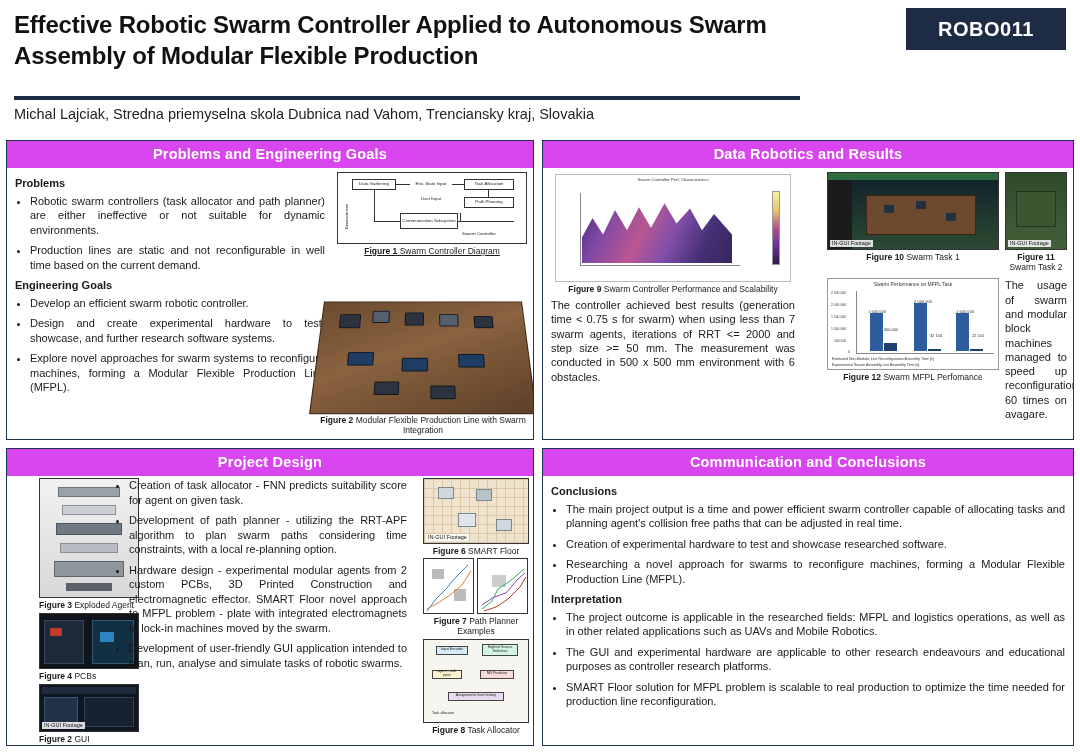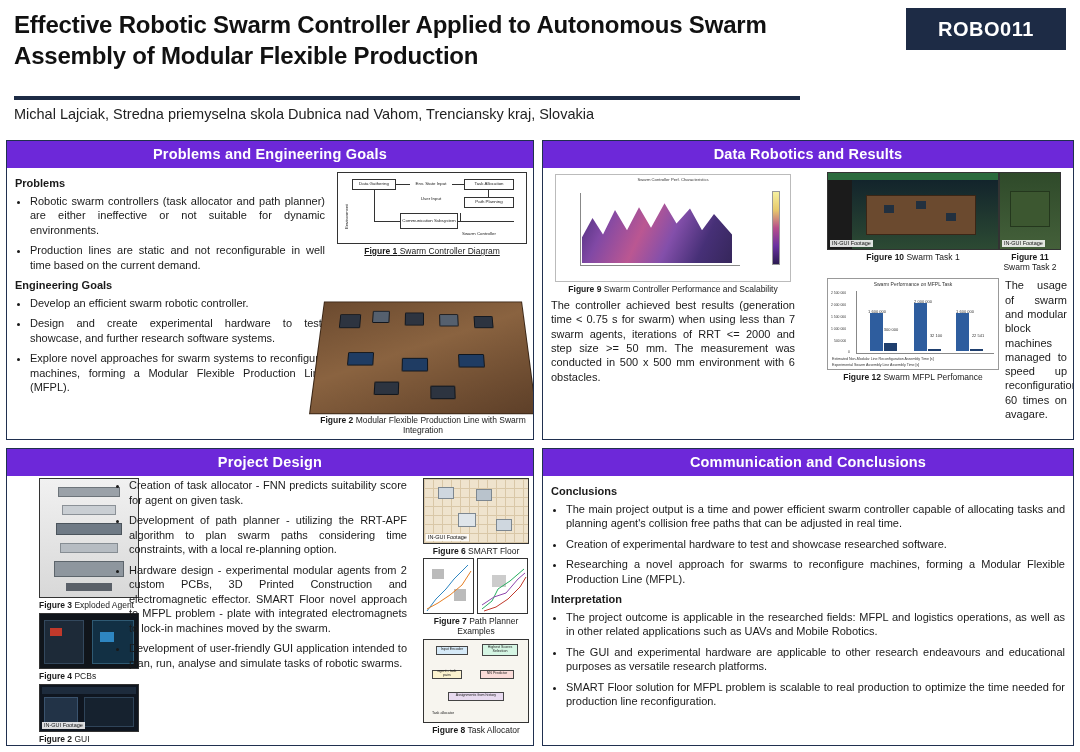--- a/index.html
+++ b/index.html
@@ -65,21 +65,21 @@
     left: 6px;
     width: 1068px;
     height: 606px;
   }
   .panel {
     position: absolute;
     border: 1.5px solid #20304f;
     background: #ffffff;
   }
   .panel-head {
-    background: #6d28d9;
+    background: #d946ef;
     color: #fff;
     text-align: center;
     font-size: 14.5px;
     font-weight: bold;
     padding: 5px 0 6px 0;
     letter-spacing: 0.2px;
   }
   .panel-body {
     padding: 6px 8px 6px 8px;
     font-size: 11px;
@@ -369,21 +369,21 @@
           <div class="surf-shape"></div>
           <div class="cbar"></div>
         </div>
         <div class="cap">
           <b>Figure 9</b><span> Swarm Controller Performance and Scalability</span>
         </div>
         <div class="para" style="margin-top:4px;">The controller achieved best results (generation time &lt; 0.75 s for swarm) when using less than 7 swarm agents, iterations of RRT &lt;= 2000 and step size &gt;= 50 mm. The measurement was conducted in 500 x 500 mm environment with 6 obstacles.</div>
       </div>
 
       <div class="gallery">
-        <div style="display:flex; gap:0;">
+        <div style="display:flex; gap:6px;">
           <div style="width:172px;">
             <div class="shot" style="height:78px; background:linear-gradient(180deg,#10202b,#2c4a33);">
               <div style="position:absolute;left:0;top:0;width:24px;height:78px;background:#1b1b1b;"></div>
               <div style="position:absolute;left:0;top:0;width:172px;height:7px;background:#2b6b3d;"></div>
               <div style="position:absolute;left:38px;top:22px;width:110px;height:40px;background:#6b4a2f;border:1px solid #3a2616;"></div>
               <div style="position:absolute;left:56px;top:32px;width:10px;height:8px;background:#22303f;"></div>
               <div style="position:absolute;left:88px;top:28px;width:10px;height:8px;background:#22303f;"></div>
               <div style="position:absolute;left:118px;top:40px;width:10px;height:8px;background:#22303f;"></div>
               <div class="ingui-tag">IN-GUI Footage</div>
             </div>
@@ -543,19 +543,19 @@
     <div class="panel-body">
       <div class="sec-h">Conclusions</div>
       <ul class="b">
         <li>The main project output is a time and power efficient swarm controller capable of allocating tasks and planning agent's collision free paths that can be adjusted in real time.</li>
         <li>Creation of experimental hardware to test and showcase researched software.</li>
         <li>Researching a novel approach for swarms to reconfigure machines, forming a Modular Flexible Production Line (MFPL).</li>
       </ul>
       <div class="sec-h">Interpretation</div>
       <ul class="b">
         <li>The project outcome is applicable in the researched fields: MFPL and logistics operations, as well as in other related applications such as UAVs and Mobile Robotics.</li>
-        <li>The GUI and experimental hardware are applicable to other research endeavours and educational purposes as versatile research platforms.</li>
+        <li>The GUI and experimental hardware are applicable to other research endeavours and educational purposes as controller research platforms.</li>
         <li>SMART Floor solution for MFPL problem is scalable to real production to optimize the time needed for production line reconfiguration.</li>
       </ul>
     </div>
   </div>
 
 </div>
 
 </body></html>

